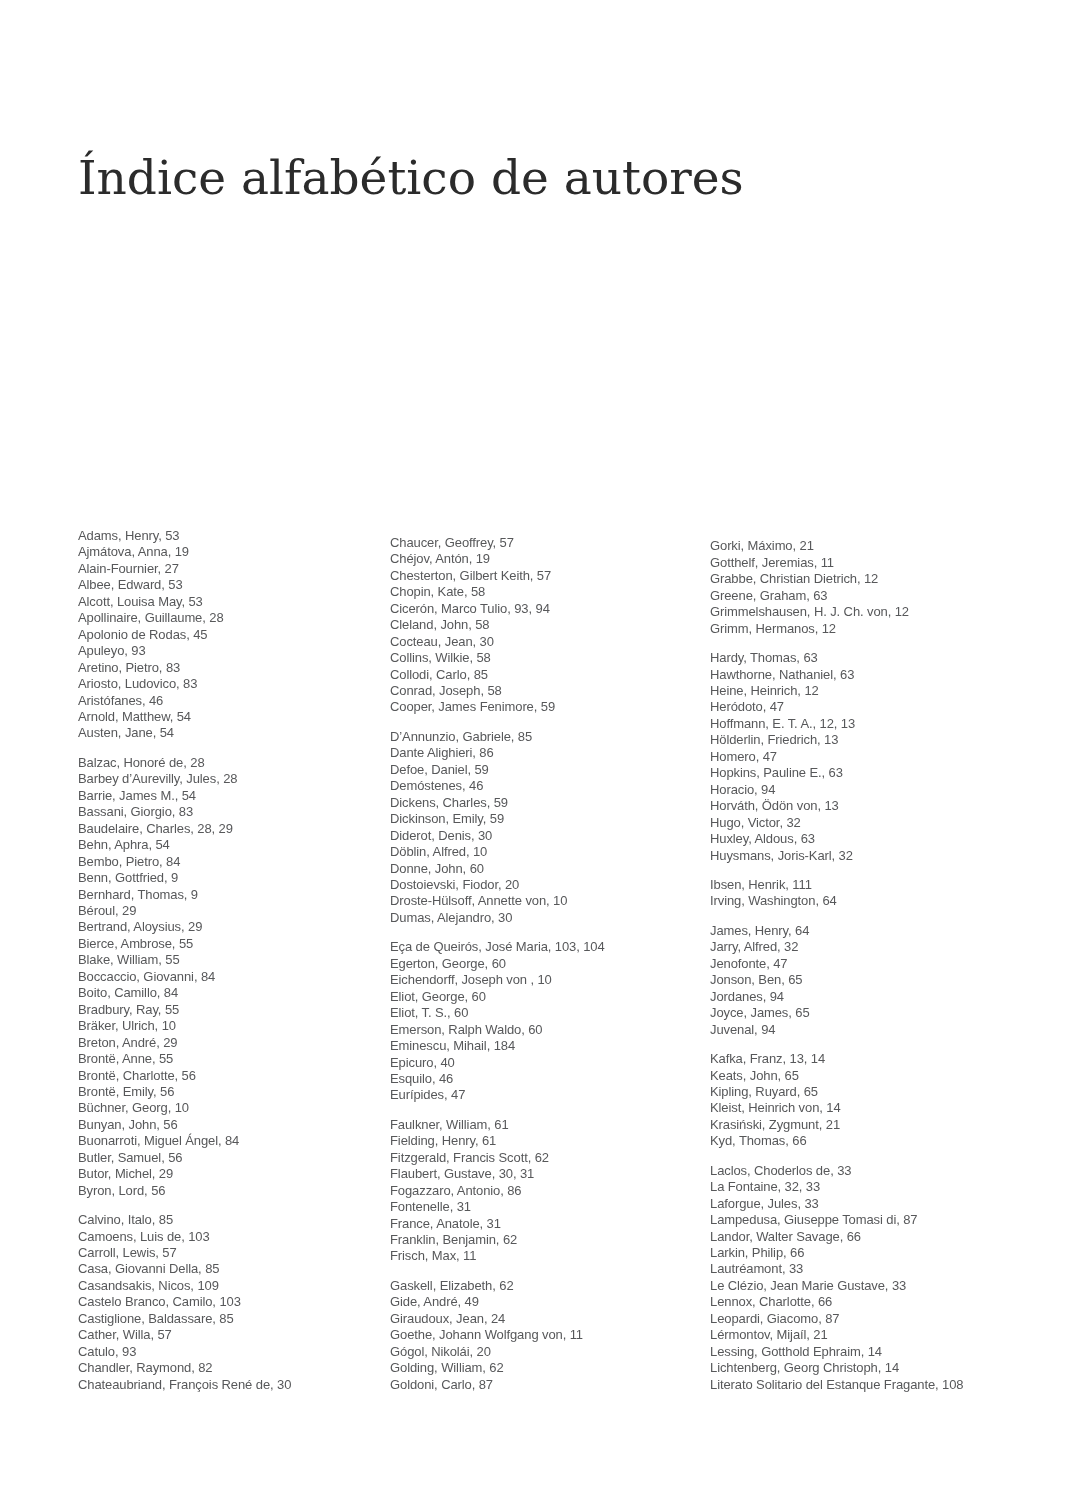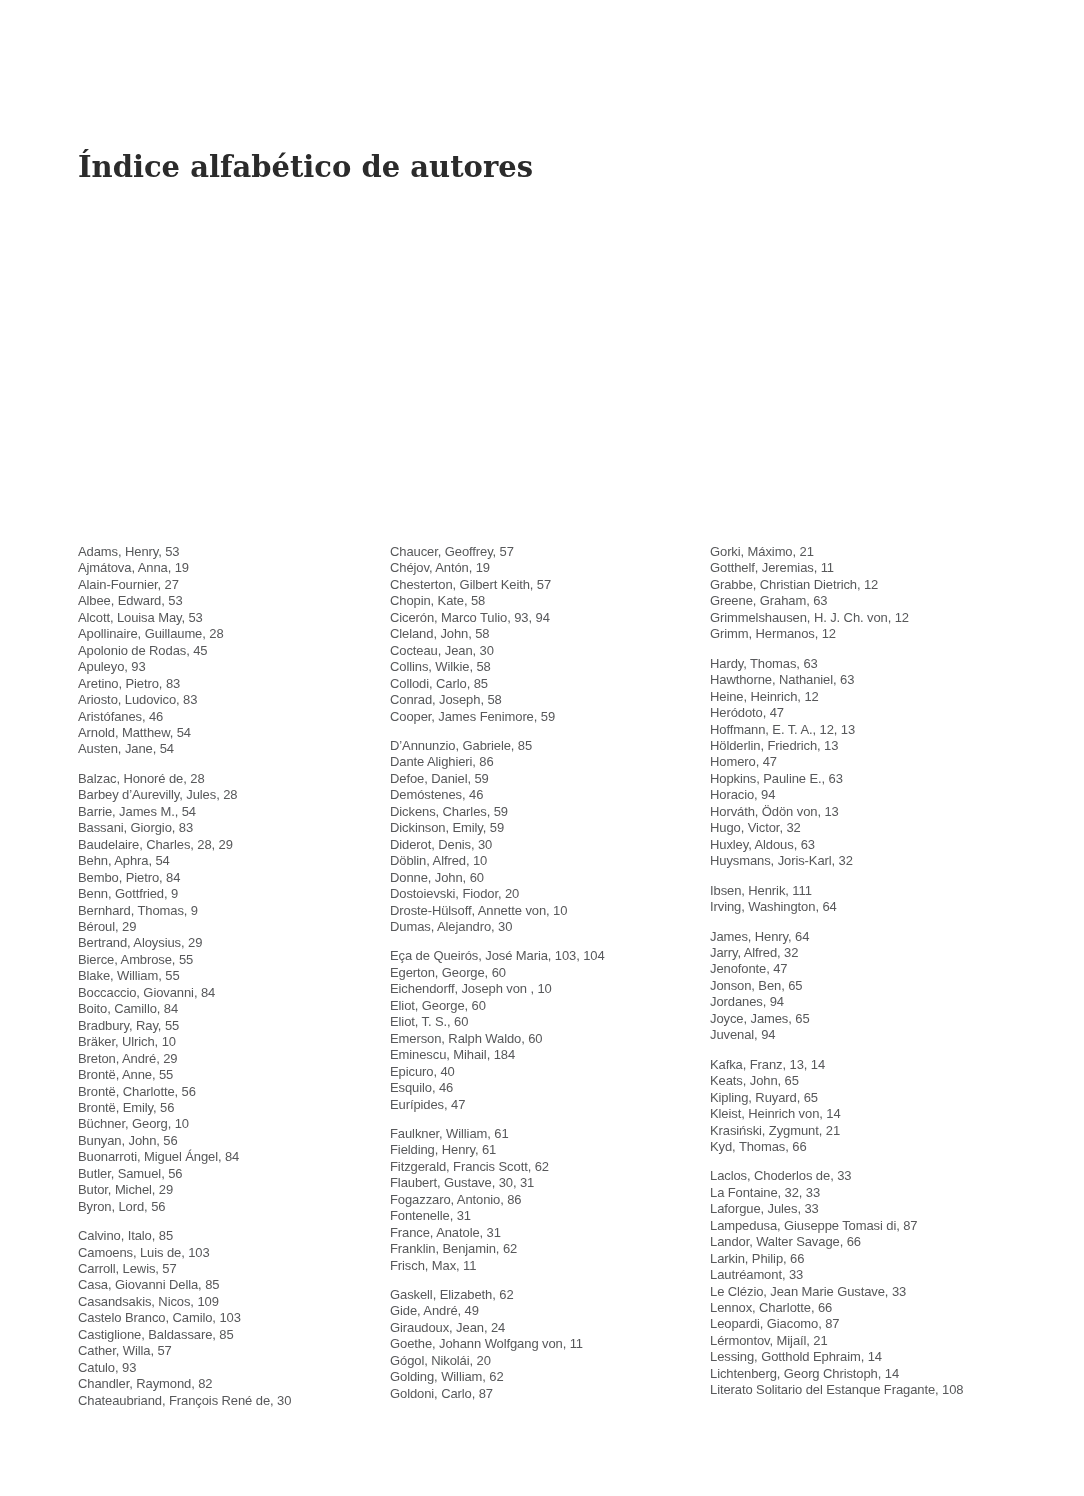--- a/index.html
+++ b/index.html
@@ -14,32 +14,31 @@
   .page {
     position: absolute;
     inset: 0;
     background: #ffffff;
   }
   .page-title {
     position: absolute;
     left: 78px;
     top: 150px;
     font-family: "DejaVu Serif", "Liberation Serif", serif;
-    font-weight: bold;
-    font-size: 29px;
+    font-weight: normal;
+    font-size: 47px;
     letter-spacing: 0px;
     color: #2b2b2b;
   }
   .columns {
     position: absolute;
     left: 78px;
     top: 528px;
     display: flex;
-    align-items: flex-start;
-    margin-top: 16px;
+    align-items: flex-end;
   }
   .col { flex: 0 0 auto; }
   .col-1 { width: 312px; }
   .col-2 { width: 320px; }
   .col-3 { width: 330px; }
   .group + .group { margin-top: 13px; }
   .entry {
     font-size: 13px;
     line-height: 16.45px;
     color: #57585a;

